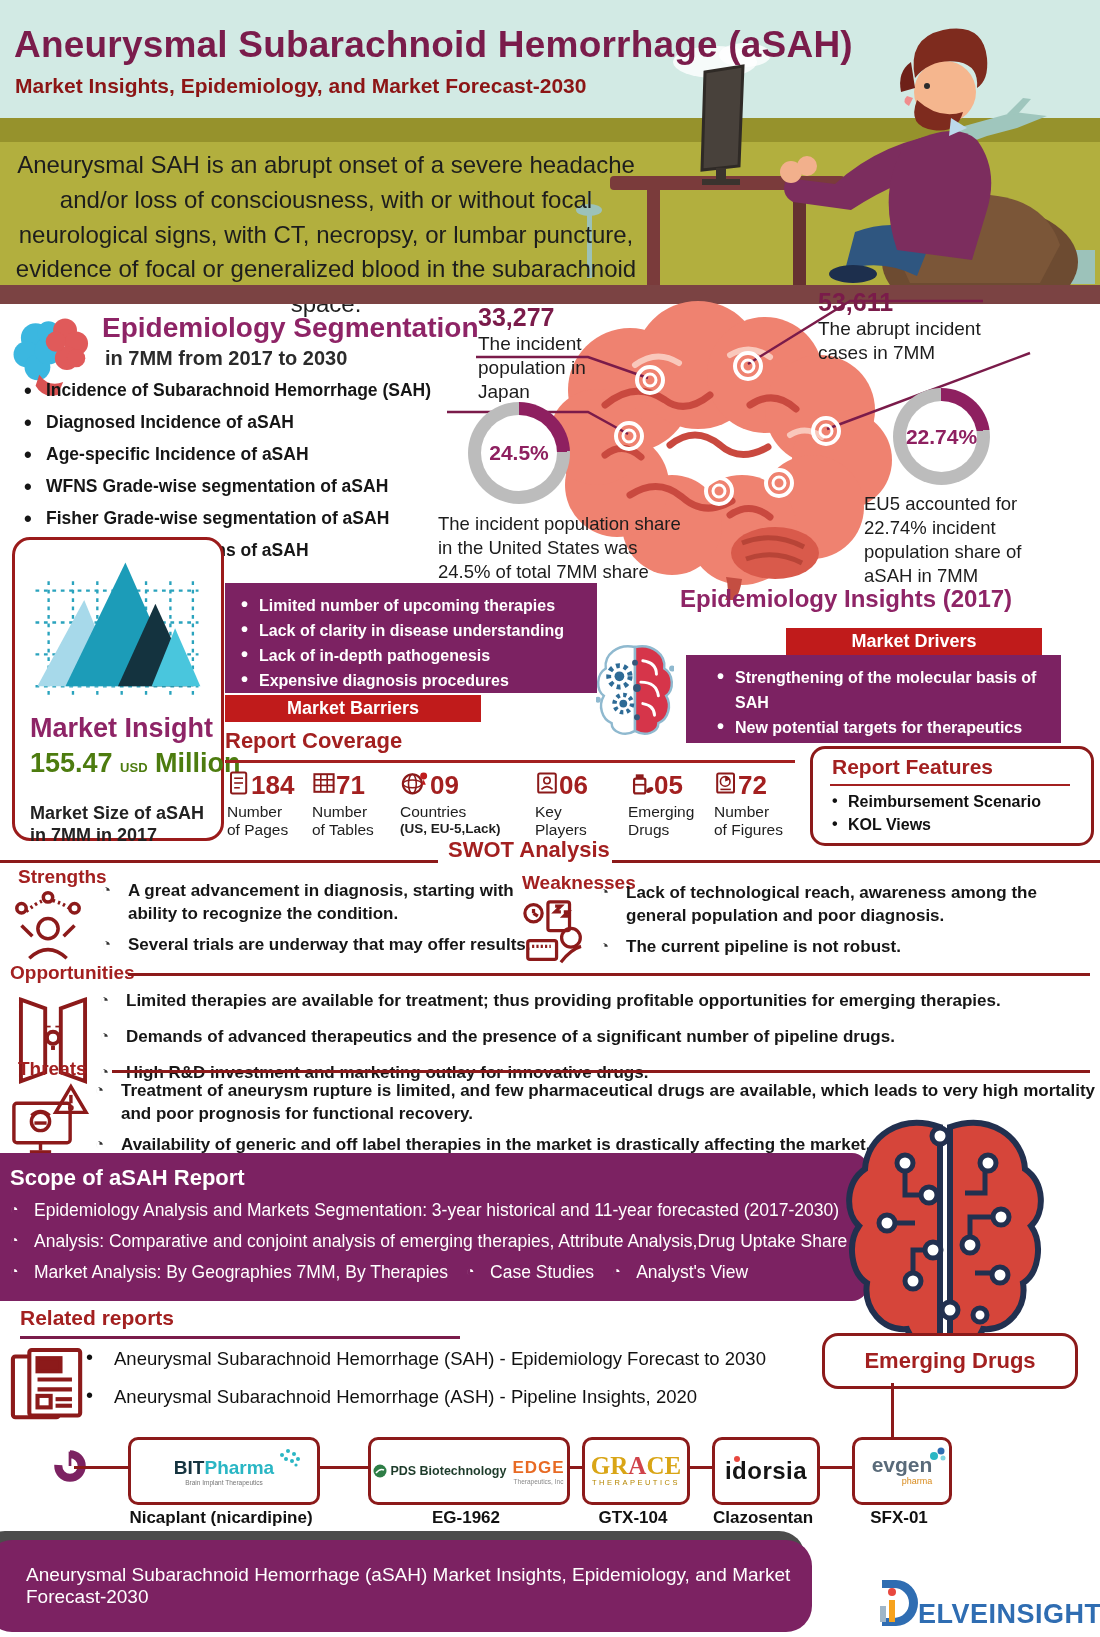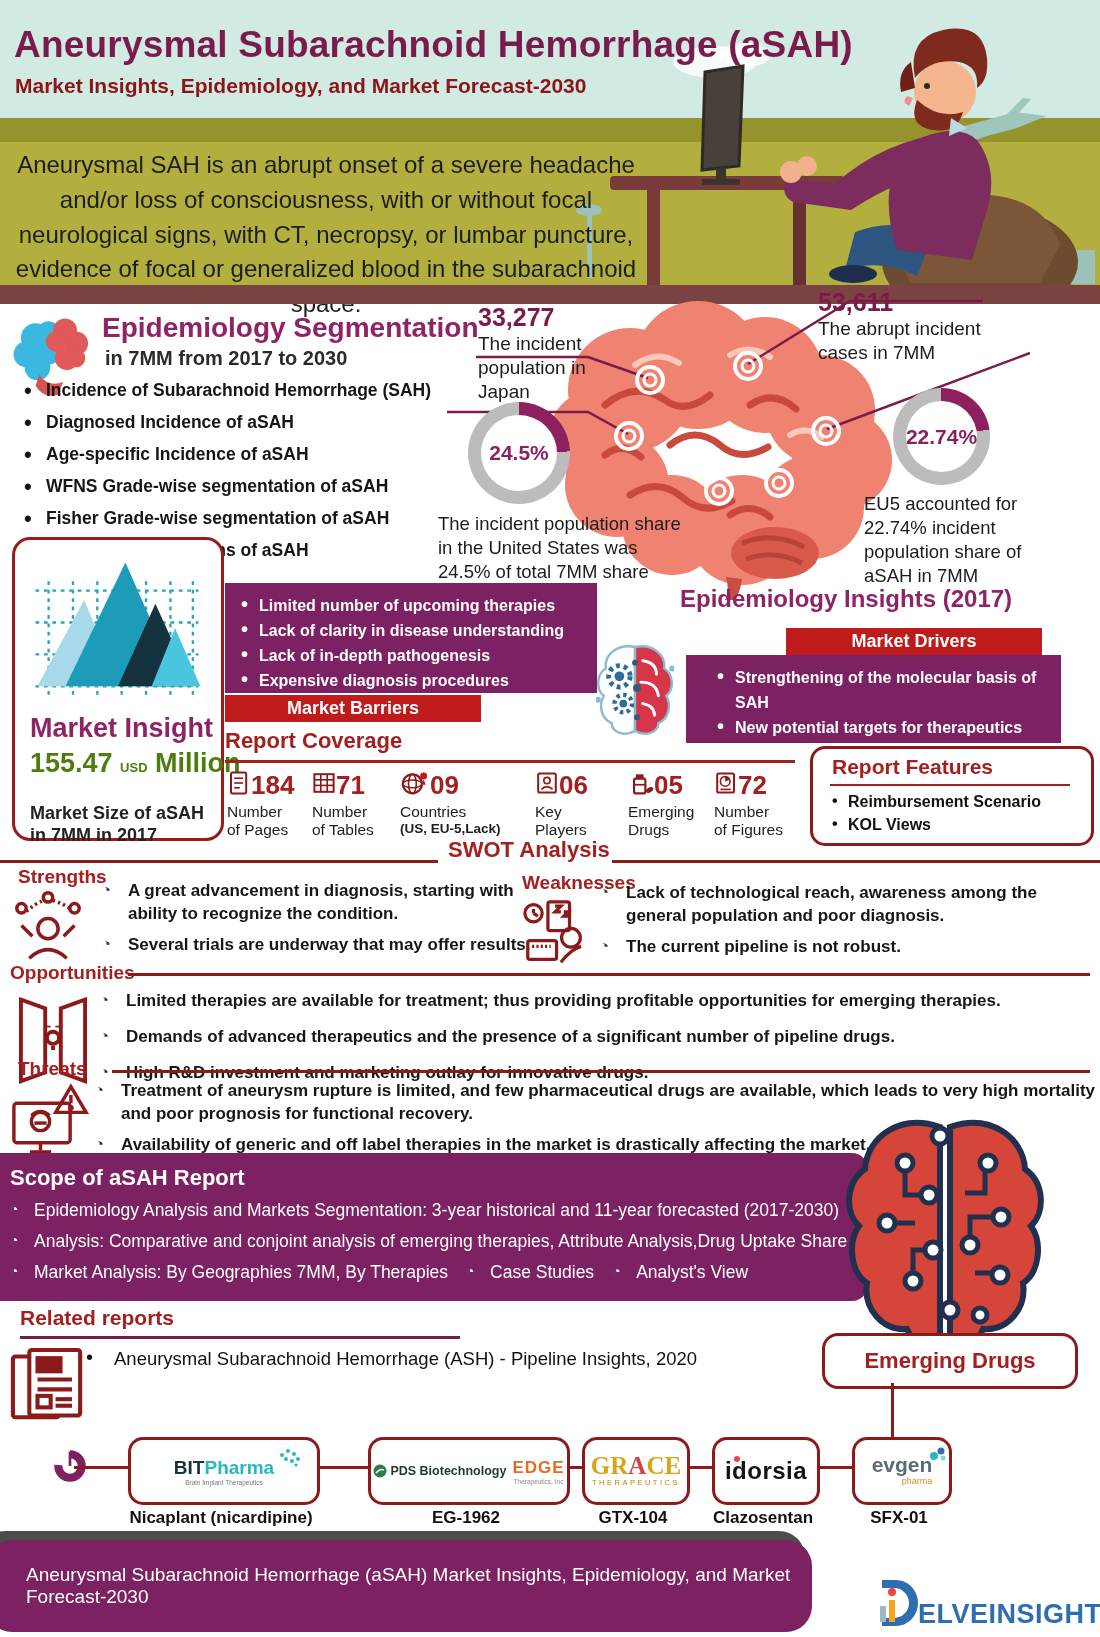--- a/index.html
+++ b/index.html
@@ -72,21 +72,21 @@
   .scope-inline::before{content:"\25D4";position:absolute;left:0;top:1px;font-size:14px;}
   
   .rr-title{left:20px;top:1306px;font-size:21px;font-weight:700;color:#a32020;}
   .rr-underline{left:20px;top:1336px;width:440px;height:2.5px;background:#7a1c4b;}
   .rr-list{left:78px;top:1348px;width:700px;}
   .rr-list li{list-style:none;position:relative;padding-left:36px;font-size:18.5px;color:#111;margin-bottom:16px;}
   .rr-list li::before{content:"\2022";position:absolute;left:8px;top:-2px;font-size:20px;}
   .ed-box{left:822px;top:1333px;width:250px;height:50px;background:#fff;border:3px solid #8c1a1a;border-radius:16px;
           display:flex;align-items:center;justify-content:center;font-size:22px;font-weight:700;color:#a32020;}
   .hline{background:#8c1a1a;}
-  .co-box{top:1437px;height:62px;background:#fff;border:3px solid #8c1a1a;border-radius:15px;
+  .co-box{top:1437px;height:62px;background:#fff;border:3px solid #8c1a1a;border-radius:10px;
           display:flex;align-items:center;justify-content:center;z-index:3;}
   .drug-lbl{top:1508px;font-size:17px;font-weight:700;color:#111;text-align:center;}
   
   .footer-box{left:-14px;top:1540px;width:826px;height:92px;background:#7c2262;border-radius:26px;
               box-shadow:-7px -9px 0 #4c4c4c;display:flex;align-items:center;}
   .footer-text{color:#fff;font-size:19px;padding-left:40px;}
   .dlv{left:876px;top:1578px;display:flex;align-items:flex-end;}
   .dlv-rest{font-size:27px;font-weight:700;color:#2f6db2;letter-spacing:.5px;line-height:1;}
   
   .logo-bit1{font-size:19px;font-weight:800;color:#15333f;}
@@ -532,20 +532,21 @@
     <rect x="26" y="6" width="62" height="80" rx="3" fill="#ffffff"></rect>
     <rect x="36" y="16" width="28" height="16" fill="#8c1a1a"></rect>
     <line x1="36" y1="42" x2="78" y2="42"></line>
       <line x1="36" y1="54" x2="78" y2="54"></line>
     <rect x="36" y="62" width="16" height="14"></rect>
     <line x1="58" y1="66" x2="78" y2="66"></line>
       <line x1="58" y1="74" x2="78" y2="74"></line>
   </g>
 </svg>
 <ul class="abs plain rr-list">
+  <li>Aneurysmal Subarachnoid Hemorrhage (SAH) - Epidemiology Forecast to 2030</li>
   <li>Aneurysmal Subarachnoid Hemorrhage (ASH) - Pipeline Insights, 2020</li>
 </ul>
 
 <div class="abs ed-box">Emerging Drugs</div>
 <div class="abs hline" style="left:891px;top:1383px;width:3px;height:60px;"></div>
 <div class="abs hline" style="left:74px;top:1466px;width:872px;height:3px;z-index:1;"></div>
 <svg class="abs" style="left:52px;top:1448px;width:36px;height:36px;" viewBox="0 0 40 40">
   <circle cx="20" cy="20" r="13" fill="none" stroke="#7c2262" stroke-width="9" stroke-dasharray="62,20" transform="rotate(-90 20 20)"></circle>
   <line x1="20" y1="20" x2="20" y2="4" stroke="#7c2262" stroke-width="3"></line>
 </svg>

